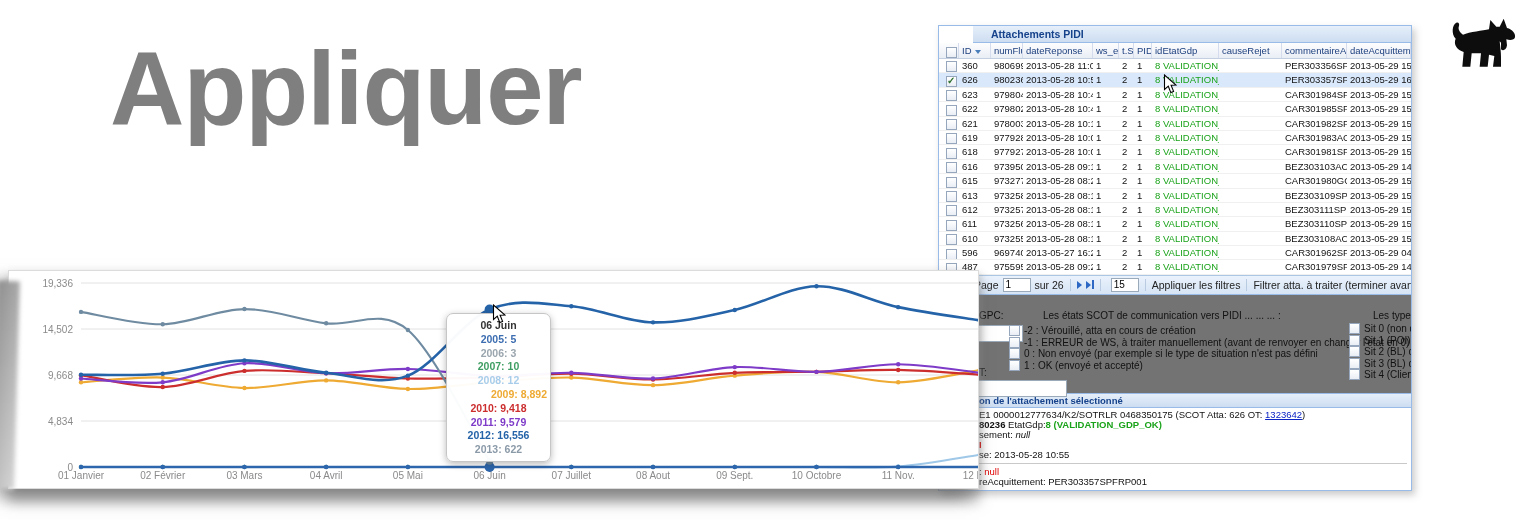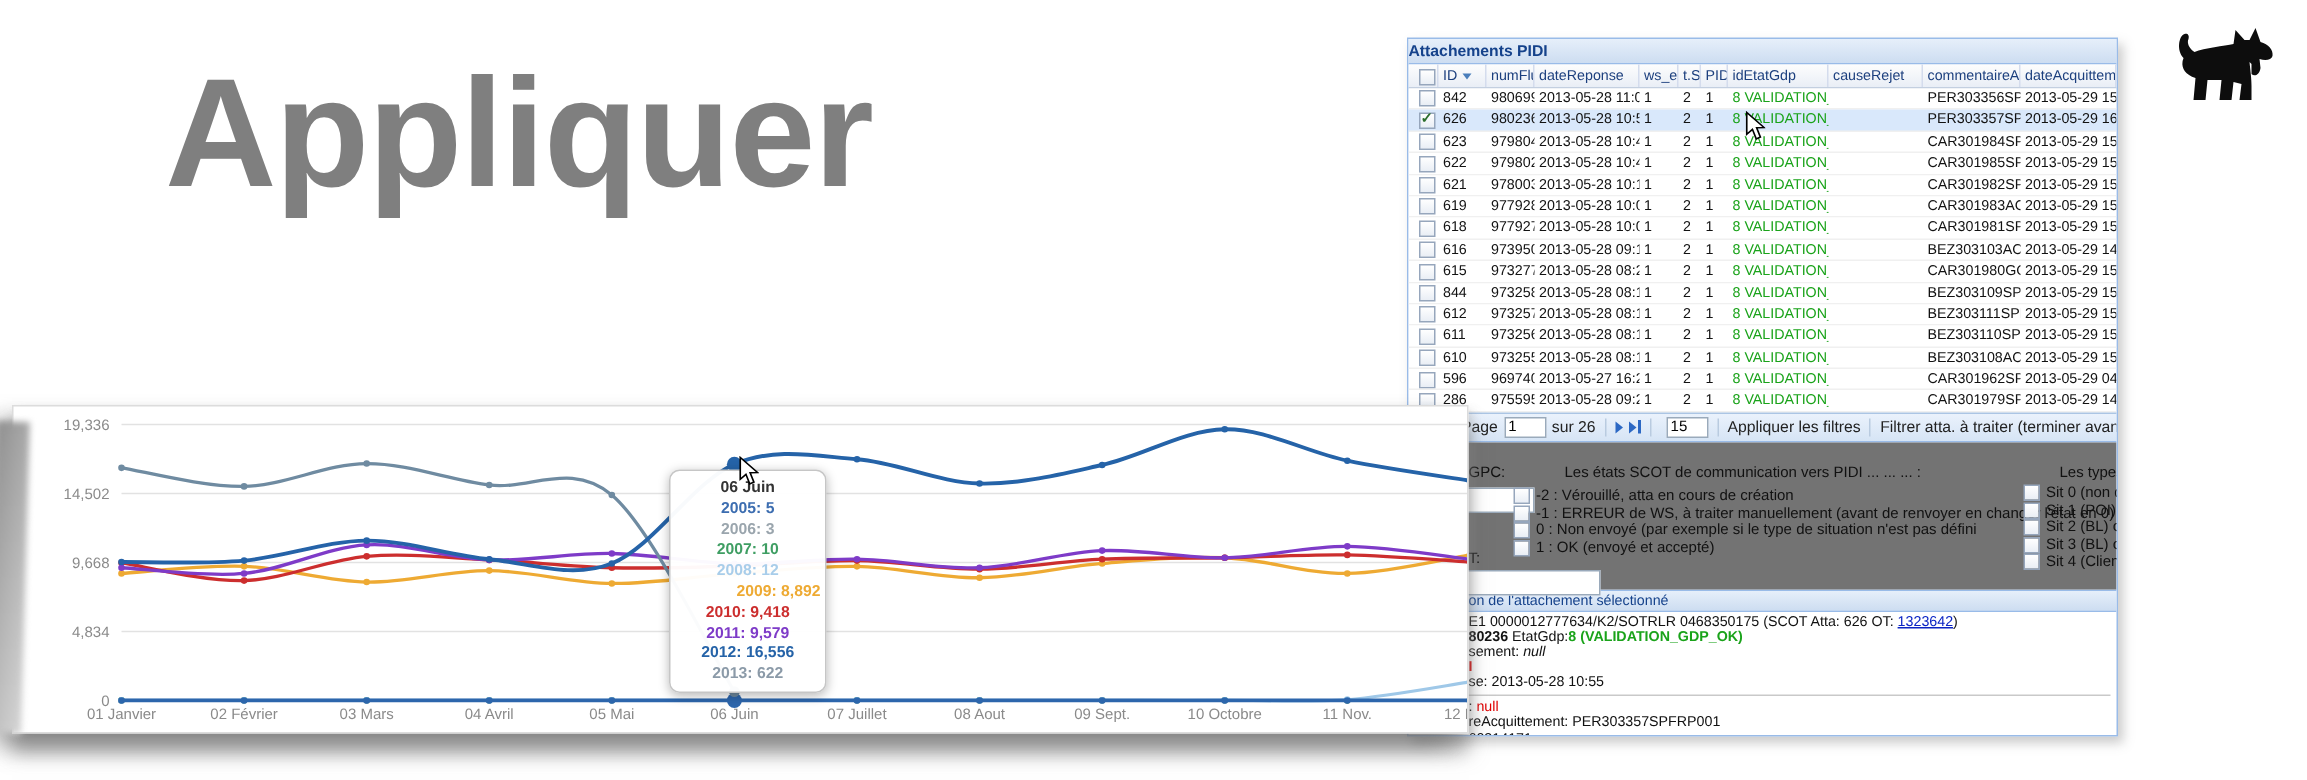--- a/index.html
+++ b/index.html
@@ -12,21 +12,21 @@
 
   
   .dog{position:absolute;left:1444px;top:16px;width:82px;height:60px;z-index:3;}
 
   
   .panel{position:absolute;left:938px;top:25px;width:474px;height:466px;background:#fff;
          border:1px solid #99bbe8;box-sizing:border-box;overflow:hidden;z-index:1;
          box-shadow:3px 4px 7px rgba(140,140,140,.45);}
   .panel-hdr{height:16px;background:linear-gradient(#e6effa,#cdddf1);
              border-bottom:1px solid #99bbe8;color:#15428b;font-size:10.5px;font-weight:bold;
-             line-height:16px;padding-left:0;}
+             line-height:16px;padding-left:18px;margin-left:34px;}
   .grid-hdr{display:flex;height:15px;background:linear-gradient(#fdfdfd,#e9eef6);
             border-bottom:1px solid #c3cfe0;font-size:9.5px;font-weight:normal;color:#1c3f7e;}
   .grid-hdr .cell{border-right:1px solid #d4dced;line-height:15px;}
   .cell{box-sizing:border-box;overflow:hidden;white-space:nowrap;padding-left:3px;flex:0 0 auto;}
   .cw0{width:20px}.cw1{width:32px}.cw2{width:32px}.cw3{width:70px}.cw4{width:26px}
   .cw5{width:15px}.cw6{width:18px}.cw7{width:67px}.cw8{width:63px}.cw9{width:65px}
   .cw10{width:62px;flex:1 1 auto;}
   .sort-arrow{display:inline-block;width:0;height:0;border-left:3.5px solid transparent;
               border-right:3.5px solid transparent;border-top:4px solid #4a7ebb;margin-left:3px;}
   .grid-row{display:flex;height:13.4px;font-size:9.5px;line-height:13.4px;color:#121212;
@@ -60,21 +60,21 @@
   .flabel{position:absolute;font-size:10px;color:#111;}
   .finput{position:absolute;height:13px;border:1px solid #9aaabb;background:#fff;}
   .chk-col{position:absolute;}
   .chk-row{display:flex;align-items:center;height:11.5px;white-space:nowrap;}
   .chk-row .cbx{margin-right:4px;flex:0 0 auto;}
   .chk-hdr{position:absolute;font-size:10px;color:#111;white-space:nowrap;padding-left:16px;}
 
   
   .detail-hdr{height:13px;background:linear-gradient(#e6effa,#cdddf1);
               border-top:1px solid #99bbe8;border-bottom:1px solid #99bbe8;color:#15428b;
-              font-size:9.5px;font-weight:normal;line-height:13px;padding-left:40px;}
+              font-size:9.5px;font-weight:bold;line-height:13px;padding-left:40px;}
   .detail-body{padding:2px 4px 0 40px;font-size:9.5px;line-height:10.1px;color:#111;
                white-space:nowrap;}
   .dsep{border-top:1px solid #c9c9c9;margin:3px 0 3px 0;}
   .sg-b{font-weight:bold;}
   .sg-g{color:#1aa31a;font-weight:bold;}
   .sg-l{color:#0b24c4;text-decoration:underline;}
   .sg-i{font-style:italic;}
   .sg-r{color:#e00000;}
   .sg-rb{color:#e00000;font-weight:bold;}
 
@@ -123,21 +123,21 @@
     <div class="cell cw6">PIDI</div>
     <div class="cell cw7">idEtatGdp</div>
     <div class="cell cw8">causeRejet</div>
     <div class="cell cw9">commentaireAcquitt</div>
     <div class="cell cw10">dateAcquittementR</div>
   </div>
 
   <div>
       <div class="grid-row">
         <div class="cell cw0"><span class="cbx"></span></div>
-        <div class="cell cw1">842</div>
+        <div class="cell cw1">360</div>
         <div class="cell cw2">980699</div>
         <div class="cell cw3">2013-05-28 11:05</div>
         <div class="cell cw4">1</div>
         <div class="cell cw5">2</div>
         <div class="cell cw6">1</div>
         <div class="cell cw7 etat">8 VALIDATION_...</div>
         <div class="cell cw8"></div>
         <div class="cell cw9">PER303356SPF...</div>
         <div class="cell cw10">2013-05-29 15:57</div>
       </div>
@@ -240,21 +240,21 @@
         <div class="cell cw4">1</div>
         <div class="cell cw5">2</div>
         <div class="cell cw6">1</div>
         <div class="cell cw7 etat">8 VALIDATION_...</div>
         <div class="cell cw8"></div>
         <div class="cell cw9">CAR301980GC0...</div>
         <div class="cell cw10">2013-05-29 15:28</div>
       </div>
       <div class="grid-row">
         <div class="cell cw0"><span class="cbx"></span></div>
-        <div class="cell cw1">844</div>
+        <div class="cell cw1">613</div>
         <div class="cell cw2">973258</div>
         <div class="cell cw3">2013-05-28 08:15</div>
         <div class="cell cw4">1</div>
         <div class="cell cw5">2</div>
         <div class="cell cw6">1</div>
         <div class="cell cw7 etat">8 VALIDATION_...</div>
         <div class="cell cw8"></div>
         <div class="cell cw9">BEZ303109SPFR...</div>
         <div class="cell cw10">2013-05-29 15:19</div>
       </div>
@@ -305,21 +305,21 @@
         <div class="cell cw4">1</div>
         <div class="cell cw5">2</div>
         <div class="cell cw6">1</div>
         <div class="cell cw7 etat">8 VALIDATION_...</div>
         <div class="cell cw8"></div>
         <div class="cell cw9">CAR301962SPF...</div>
         <div class="cell cw10">2013-05-29 04:00</div>
       </div>
       <div class="grid-row">
         <div class="cell cw0"><span class="cbx"></span></div>
-        <div class="cell cw1">286</div>
+        <div class="cell cw1">487</div>
         <div class="cell cw2">975595</div>
         <div class="cell cw3">2013-05-28 09:25</div>
         <div class="cell cw4">1</div>
         <div class="cell cw5">2</div>
         <div class="cell cw6">1</div>
         <div class="cell cw7 etat">8 VALIDATION_...</div>
         <div class="cell cw8"></div>
         <div class="cell cw9">CAR301979SPF...</div>
         <div class="cell cw10">2013-05-29 14:50</div>
       </div>

